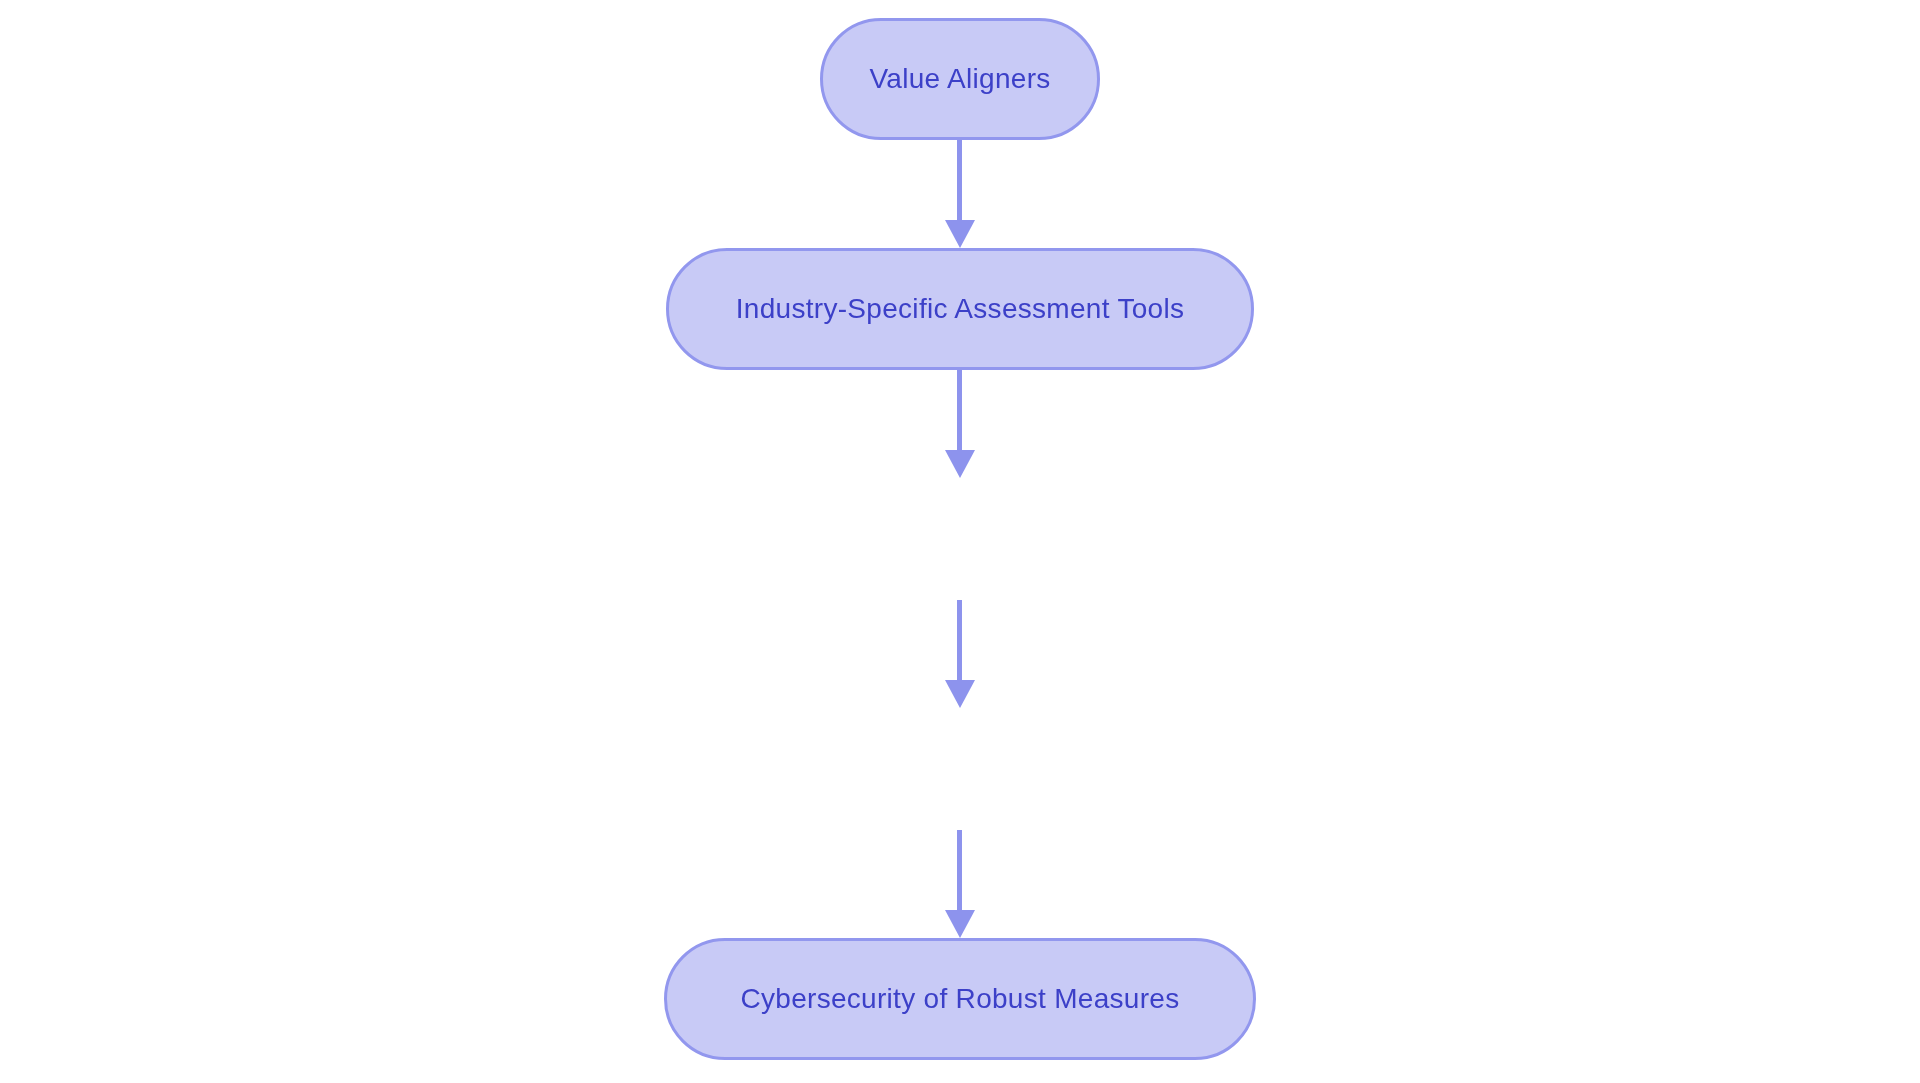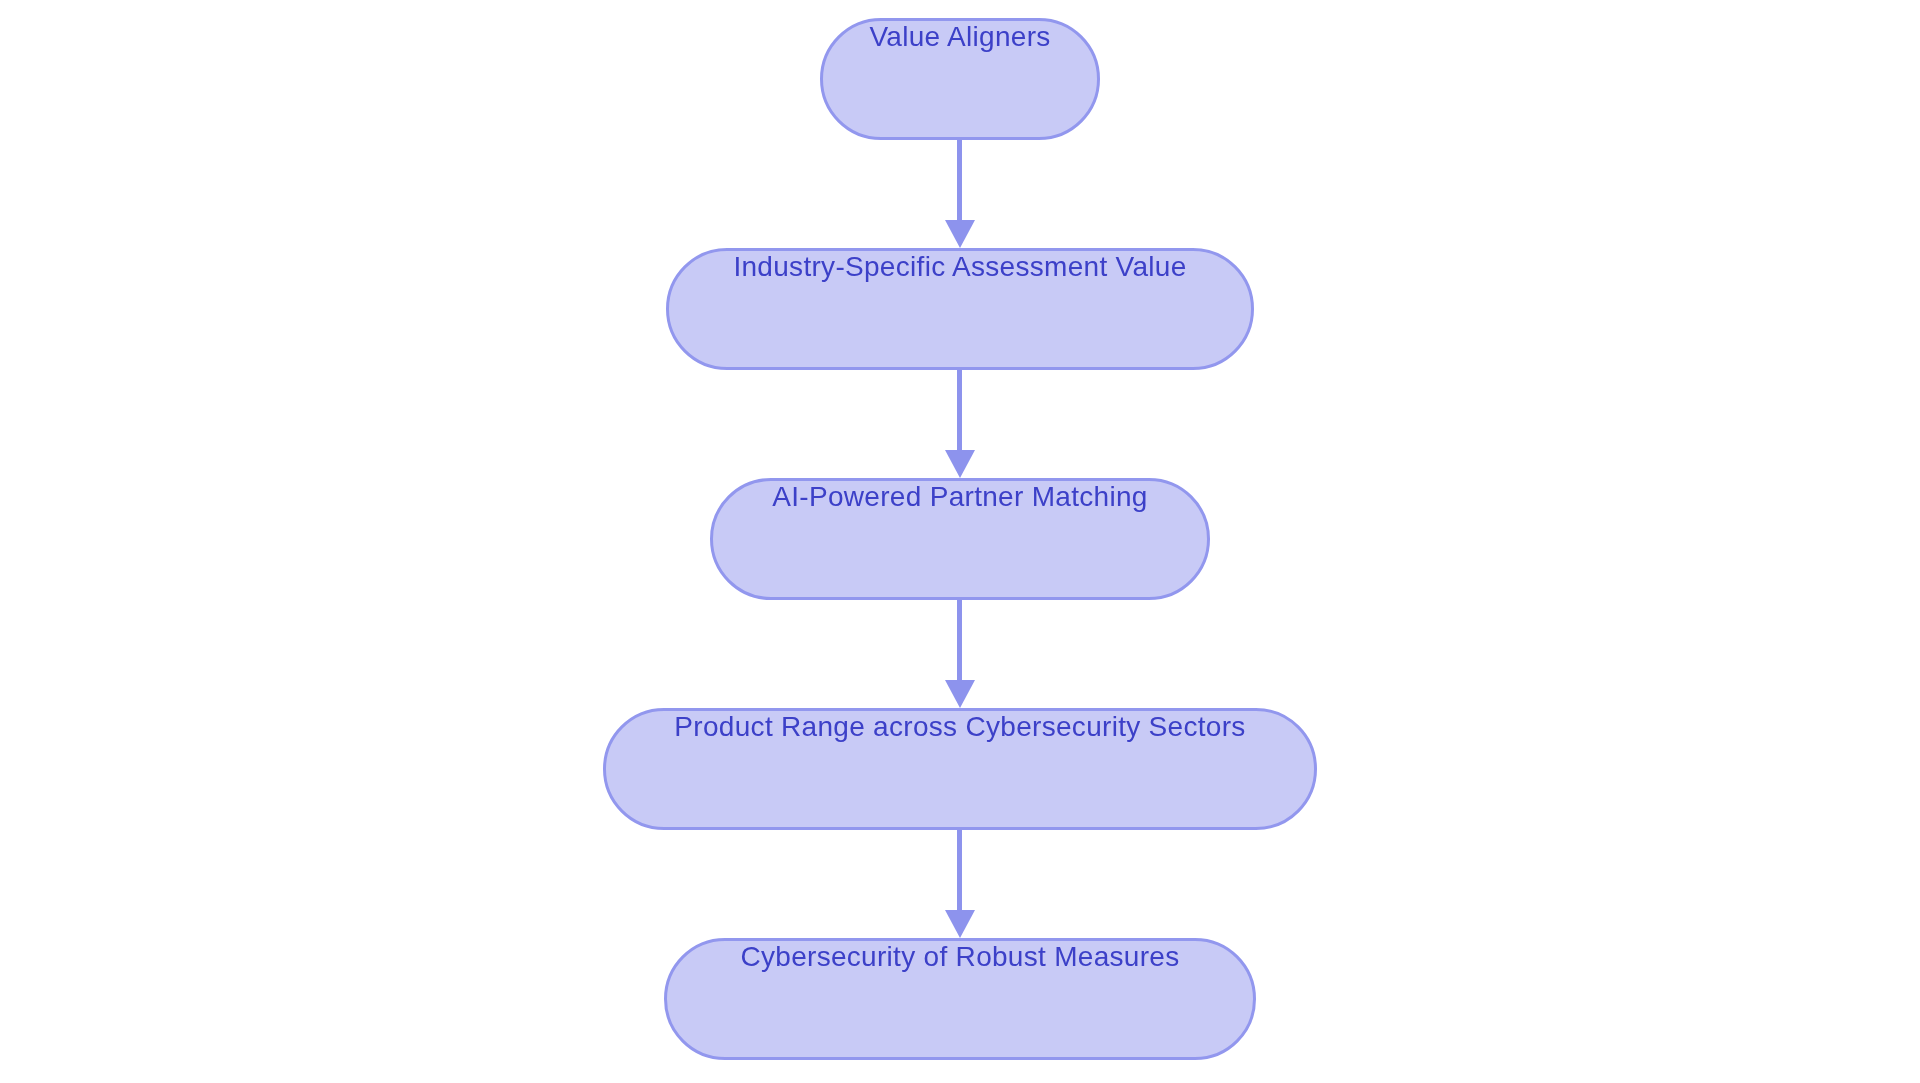--- a/index.html
+++ b/index.html
@@ -16,21 +16,21 @@
     font-family: "Liberation Sans", sans-serif;
   }
   .node {
     position: absolute;
     height: 122px;
     box-sizing: border-box;
     background: #c8caf6;
     border: 3px solid #9297ee;
     border-radius: 61px;
     display: flex;
-    align-items: flex-start;
+    align-items: center;
     justify-content: center;
   }
   .node-label {
     font-size: 28px;
     color: #3c40c8;
     letter-spacing: 0.3px;
     white-space: nowrap;
   }
   .n1 { left: 820px; top: 18px;  width: 280px; }
   .n2 { left: 666px; top: 248px; width: 588px; }
@@ -75,40 +75,34 @@
   <div class="node n1">
     <span class="node-label">Value Aligners</span>
   </div>
 
   <div class="arrow a1">
     <div class="arrow-shaft"></div>
     <div class="arrow-head"></div>
   </div>
 
   <div class="node n2">
-    <span class="node-label">Industry-Specific Assessment Value</span>
+    <span class="node-label">Industry-Specific Assessment Tools</span>
   </div>
 
   <div class="arrow a2">
     <div class="arrow-shaft"></div>
     <div class="arrow-head"></div>
   </div>
 
-  <div class="node n3">
-    <span class="node-label">AI-Powered Partner Matching</span>
-  </div>
 
   <div class="arrow a3">
     <div class="arrow-shaft"></div>
     <div class="arrow-head"></div>
   </div>
 
-  <div class="node n4">
-    <span class="node-label">Product Range across Cybersecurity Sectors</span>
-  </div>
 
   <div class="arrow a4">
     <div class="arrow-shaft"></div>
     <div class="arrow-head"></div>
   </div>
 
   <div class="node n5">
     <span class="node-label">Cybersecurity of Robust Measures</span>
   </div>
 

